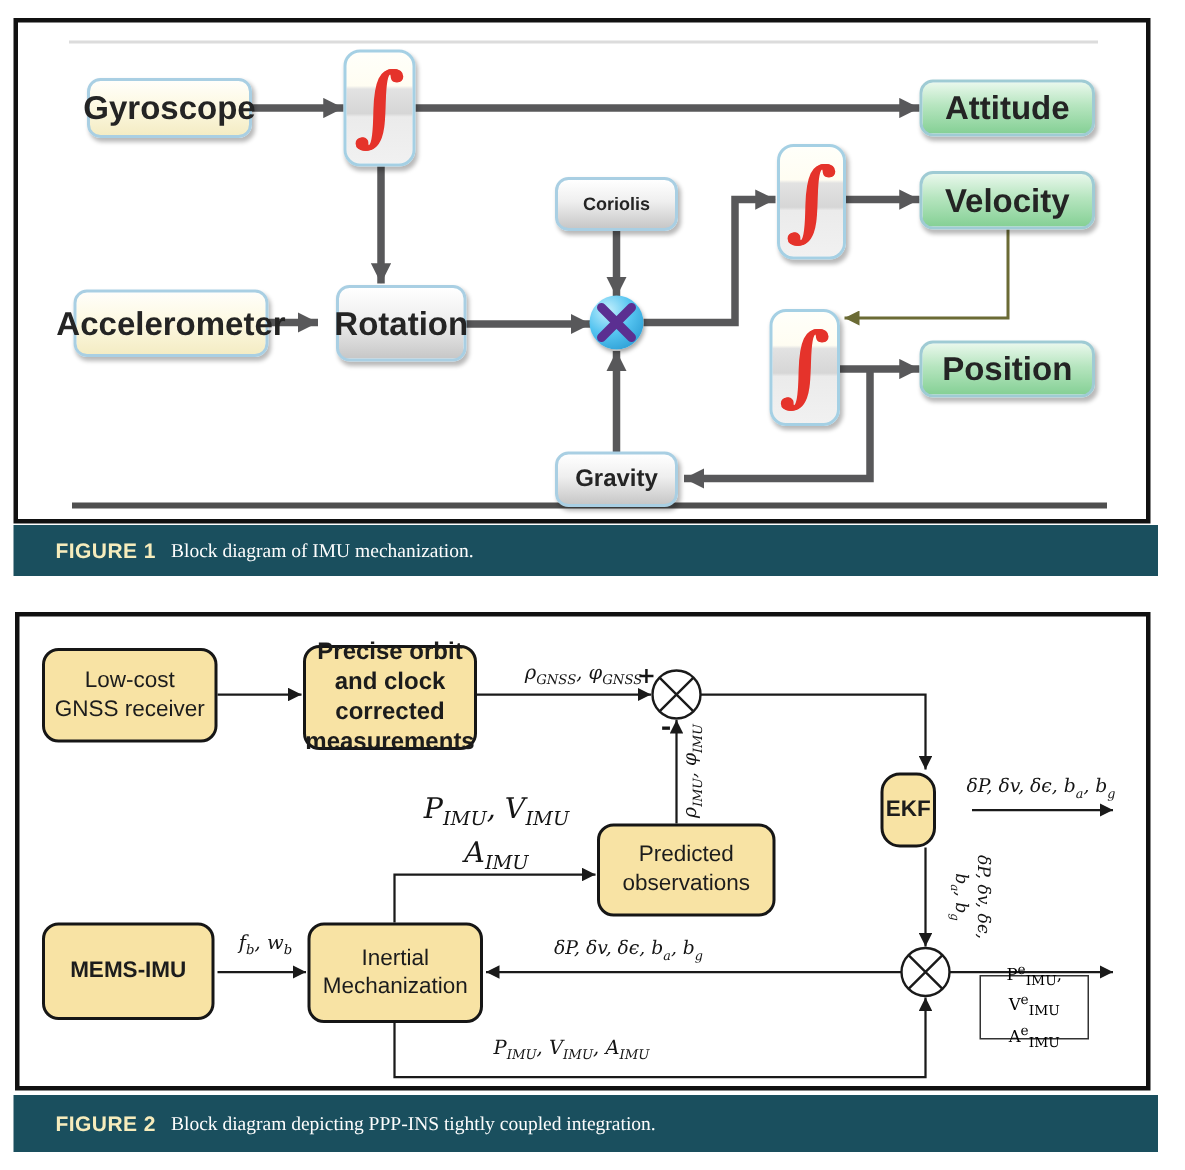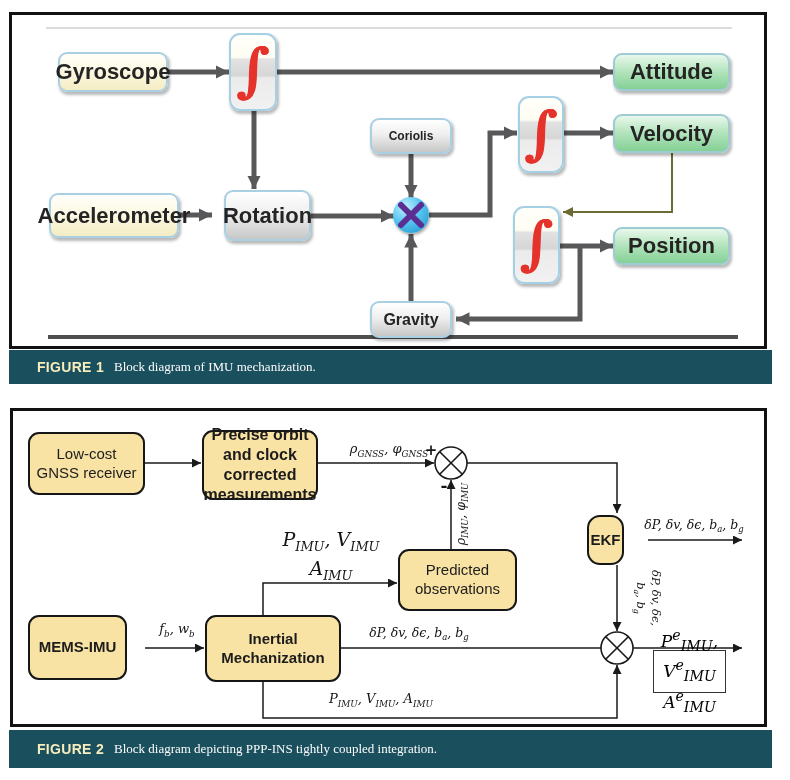--- a/index.html
+++ b/index.html
@@ -35,21 +35,21 @@
   .b2.bold{font-weight:700;}
   .b2.small{font-size:16px;font-weight:700;line-height:1.25;}
   .mlabel{position:absolute;font-family:"DejaVu Serif",serif;font-style:italic;color:#151515;
           z-index:3;white-space:nowrap;text-align:center;line-height:1.3;}
   .mlabel sub{font-size:.68em;font-style:italic;}
   .rot90{transform:translate(-50%,-50%) rotate(90deg);}
   .rotm90{transform:translate(-50%,-50%) rotate(-90deg);}
   .center{transform:translate(-50%,-50%);}
   .outbox{position:absolute;box-sizing:border-box;border:1.4px solid #333;background:#fff;z-index:3;
           display:flex;align-items:center;justify-content:center;text-align:center;
-          font-family:"DejaVu Serif",serif;font-style:italic;font-size:17px;line-height:1.35;}
+          font-family:"DejaVu Serif",serif;font-size:11px;line-height:1.35;}
 </style>
 </head>
 <body>
 
 <div class="panel" style="left:9px;top:12px;width:758px;height:337px;"></div>
 <div class="panel" style="left:10px;top:408px;width:757px;height:319px;"></div>
 
 <div class="rule" style="left:46px;top:27px;width:686px;height:2px;background:#dcdcdc;"></div>
 <div class="rule" style="left:48px;top:335px;width:690px;height:4px;background:#4f4f4f;"></div>
 
@@ -145,22 +145,22 @@
 <div class="mult" style="left:393px;top:197px;">
   <svg width="36" height="36">
     <path d="M8,8 L28,28 M28,8 L8,28" stroke="#5b2f91" stroke-width="6" stroke-linecap="round" fill="none"></path>
   </svg>
 </div>
 
 <div class="b2" style="left:28px;top:432px;width:117px;height:63px;"><span>Low-cost
 GNSS receiver</span></div>
 <div class="b2 small" style="left:202px;top:430px;width:116px;height:70px;"><span>Precise orbit and clock corrected measurements</span></div>
 <div class="b2" style="left:398px;top:549px;width:119px;height:62px;"><span>Predicted observations</span></div>
-<div class="b2 bold" style="left:28px;top:615px;width:99px;height:65px;"><span>MEMS-IMU</span></div>
-<div class="b2" style="left:205px;top:615px;width:136px;height:67px;font-weight:bold;"><span>Inertial Mechanization</span></div>
+<div class="b2 bold" style="left:28px;top:615px;width:115px;height:65px;"><span>MEMS-IMU</span></div>
+<div class="b2" style="left:205px;top:615px;width:117px;height:67px;"><span>Inertial Mechanization</span></div>
 <div class="b2 bold" style="left:587px;top:515px;width:37px;height:50px;border-radius:13px;"><span>EKF</span></div>
 
 <div class="mlabel center" style="left:389px;top:451px;font-size:13px;">ρ<sub>GNSS</sub>, φ<sub>GNSS</sub></div>
 <div class="mlabel center" style="left:431px;top:451px;font-size:15px;font-style:normal;font-weight:700;">+</div>
 <div class="mlabel center" style="left:444px;top:485px;font-size:17px;font-style:normal;font-weight:700;">-</div>
 <div class="mlabel rotm90" style="left:462px;top:514px;font-size:12.5px;">ρ<sub>IMU</sub>, φ<sub>IMU</sub></div>
 <div class="mlabel center" style="left:331px;top:556px;font-size:19px;">P<sub>IMU</sub>, V<sub>IMU</sub><br>A<sub>IMU</sub></div>
 <div class="mlabel center" style="left:177px;top:631px;font-size:13px;">f<sub>b</sub>, w<sub>b</sub></div>
 <div class="mlabel center" style="left:694px;top:526px;font-size:12.5px;">δP, δv, δϵ, b<sub>a</sub>, b<sub>g</sub></div>
 <div class="mlabel rot90" style="left:647px;top:598px;font-size:11.5px;">δP, δv, δϵ,<br>b<sub>a</sub>, b<sub>g</sub></div>

